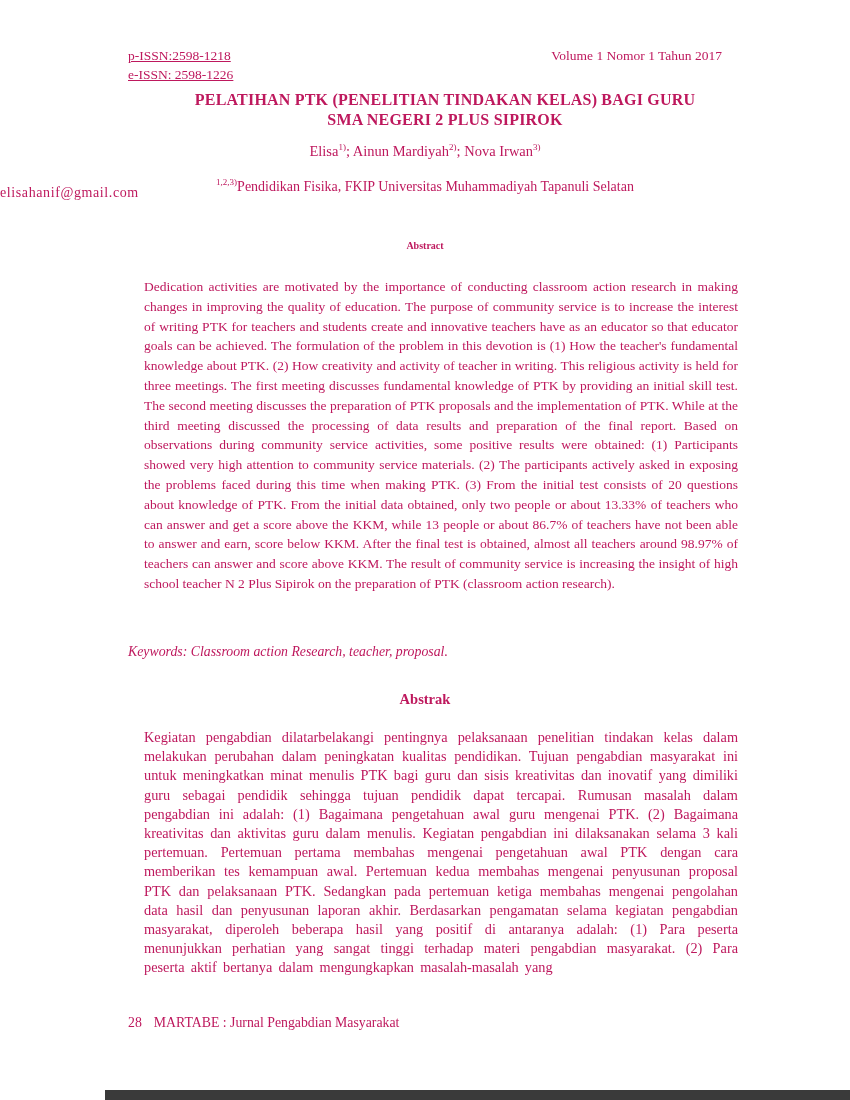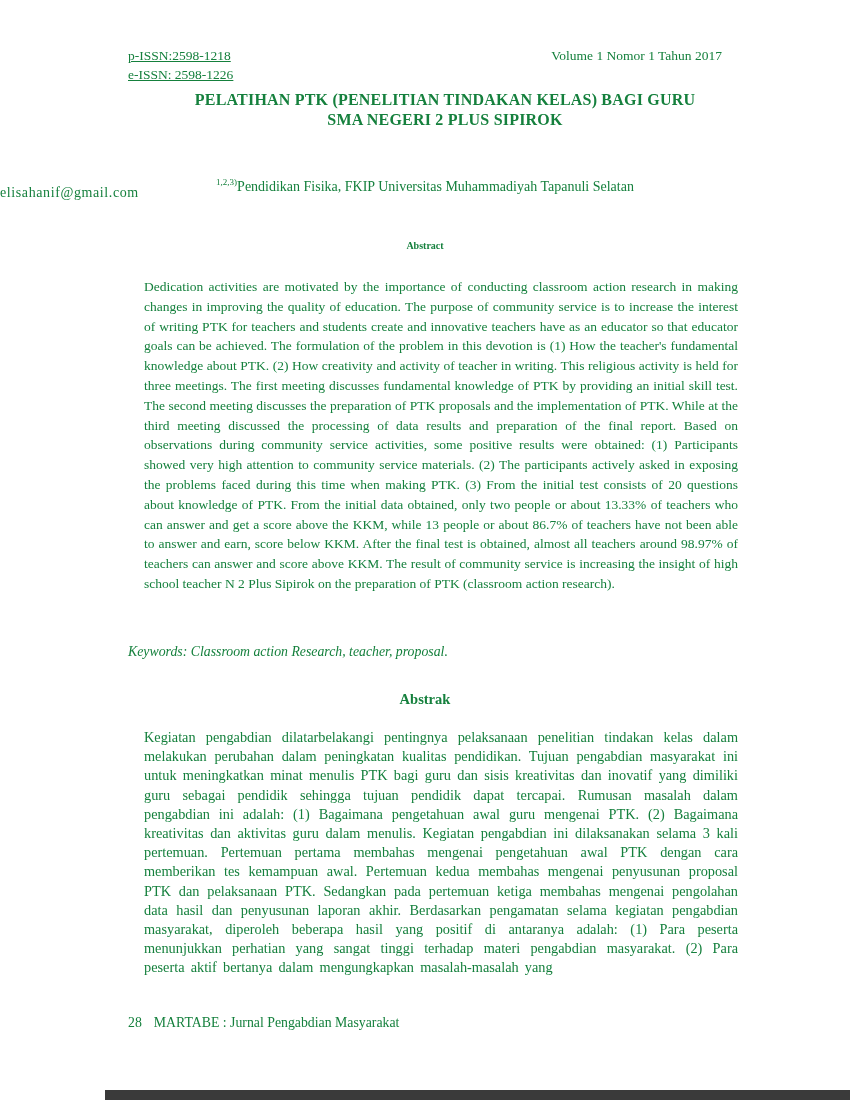--- a/index.html
+++ b/index.html
@@ -1,18 +1,18 @@
 <!DOCTYPE html>
 <html><head>
 <meta charset="utf-8">
 <style>
   html,body{margin:0;padding:0;background:#ffffff;}
   .page{
     position:relative;width:850px;height:1100px;background:#ffffff;overflow:hidden;
-    font-family:"Liberation Serif","DejaVu Serif",serif;color:#15803d;
+    font-family:"Liberation Serif","DejaVu Serif",serif;color:#be185d;
   }
   .abs{position:absolute;}
   
   .hdr{top:46px;left:128px;width:594px;display:flex;justify-content:space-between;align-items:flex-start;font-size:13.5px;line-height:19px;}
   .issn{text-decoration:underline;}
   .vol{white-space:nowrap;}
   
   .title{top:90px;left:0;width:850px;text-align:center;font-weight:bold;font-size:16px;line-height:20px;letter-spacing:0.2px;padding-left:20px;}
   
   .byline{top:143px;left:0;width:850px;text-align:center;font-size:14.5px;}
@@ -43,20 +43,23 @@
       <div class="issn">e-ISSN: 2598-1226</div>
     </div>
     <div class="vol">Volume 1 Nomor 1 Tahun 2017</div>
   </div>
 
   <div class="abs title">
     <div>PELATIHAN PTK (PENELITIAN TINDAKAN KELAS) BAGI GURU</div>
     <div>SMA NEGERI 2 PLUS SIPIROK</div>
   </div>
 
+  <div class="abs byline">
+    <span>Elisa</span><sup>1)</sup><span>; </span><span>Ainun Mardiyah</span><sup>2)</sup><span>; </span><span>Nova Irwan</span><sup>3)</sup>
+  </div>
 
   <div class="abs affil">
     <sup>1,2,3)</sup><span>Pendidikan Fisika, FKIP Universitas Muhammadiyah Tapanuli Selatan</span>
   </div>
 
   <div class="abs email">elisahanif@gmail.com</div>
 
   <div class="abs h-abstract">Abstract</div>
 
   <div class="abs para abstract-body">Dedication activities are motivated by the importance of conducting classroom action research in making changes in improving the quality of education. The purpose of community service is to increase the interest of writing PTK for teachers and students create and innovative teachers have as an educator so that educator goals can be achieved. The formulation of the problem in this devotion is (1) How the teacher's fundamental knowledge about PTK. (2) How creativity and activity of teacher in writing. This religious activity is held for three meetings. The first meeting discusses fundamental knowledge of PTK by providing an initial skill test. The second meeting discusses the preparation of PTK proposals and the implementation of PTK. While at the third meeting discussed the processing of data results and preparation of the final report. Based on observations during community service activities, some positive results were obtained: (1) Participants showed very high attention to community service materials. (2) The participants actively asked in exposing the problems faced during this time when making PTK. (3) From the initial test consists of 20 questions about knowledge of PTK. From the initial data obtained, only two people or about 13.33% of teachers who can answer and get a score above the KKM, while 13 people or about 86.7% of teachers have not been able to answer and earn, score below KKM. After the final test is obtained, almost all teachers around 98.97% of teachers can answer and score above KKM. The result of community service is increasing the insight of high school teacher N 2 Plus Sipirok on the preparation of PTK (classroom action research).</div>

